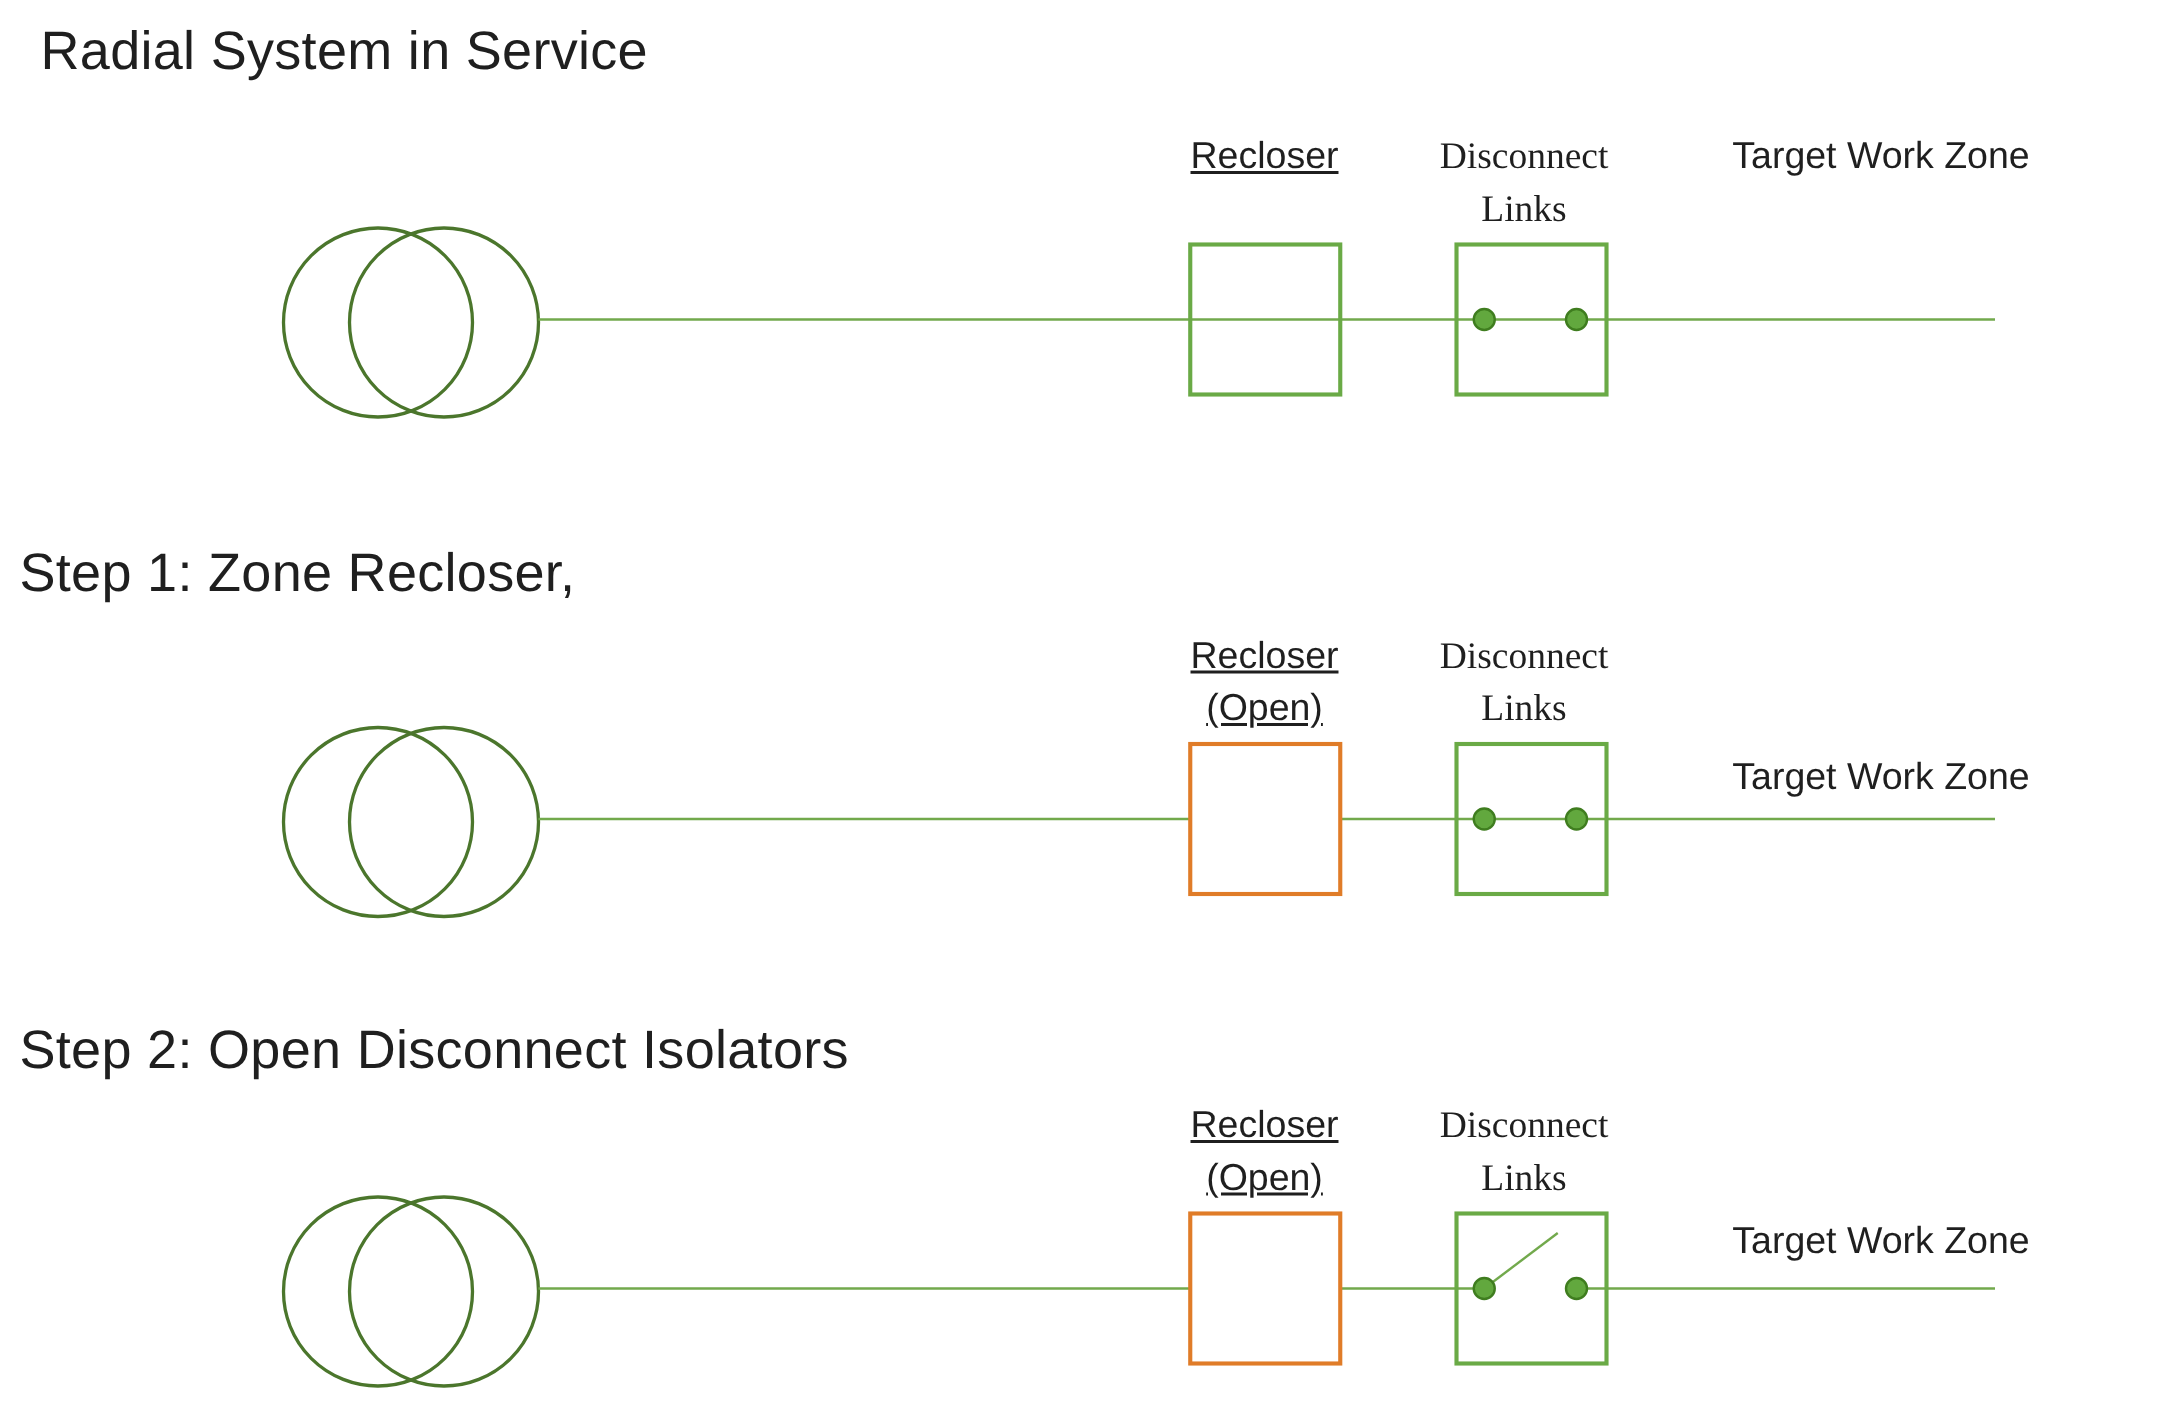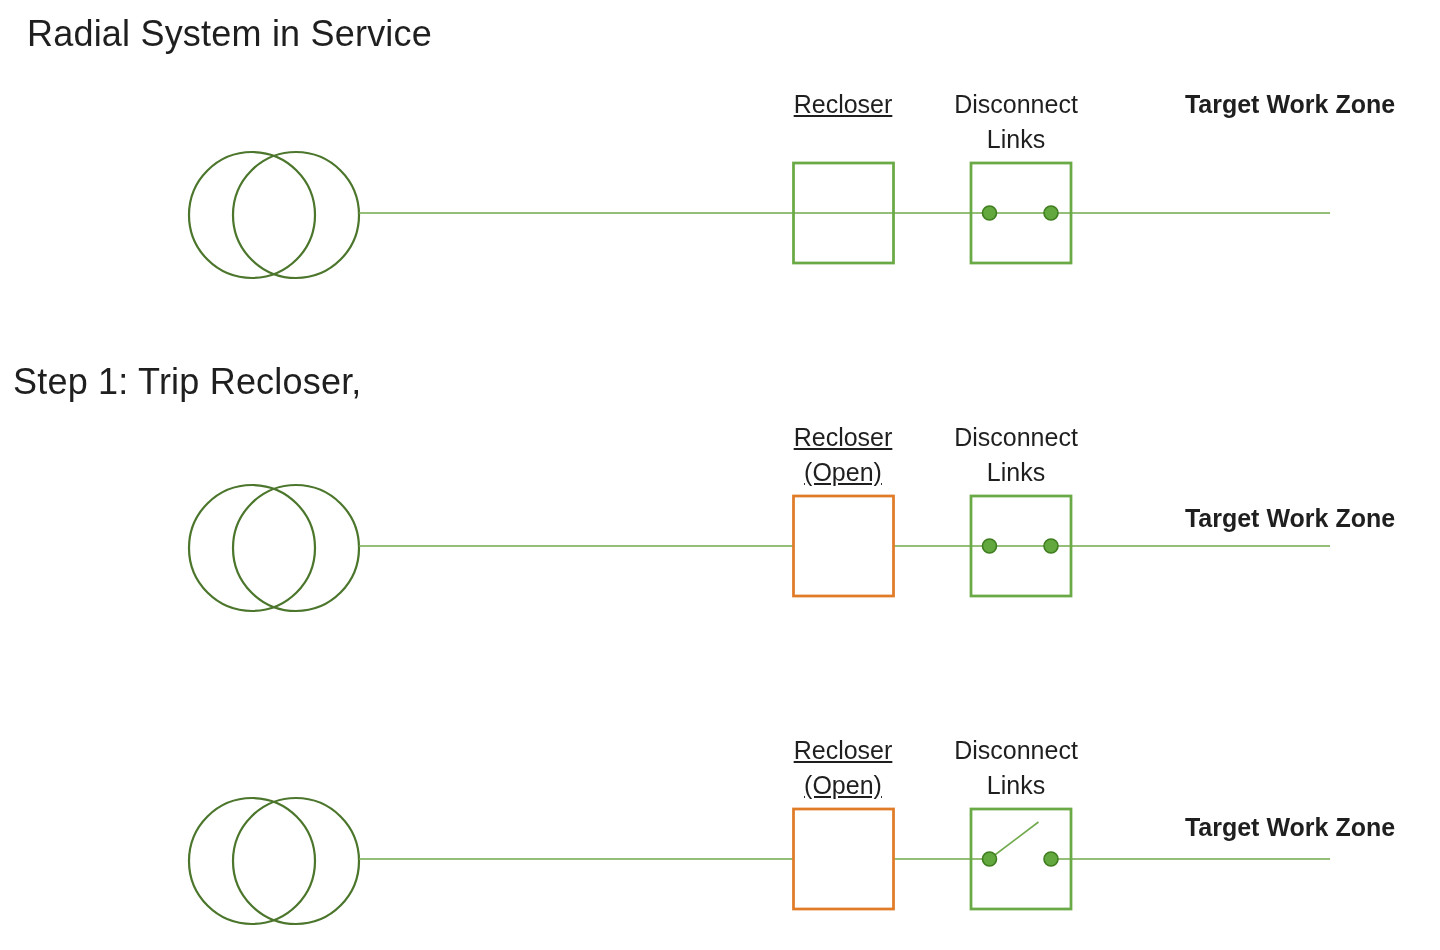--- a/index.html
+++ b/index.html
@@ -28,31 +28,30 @@
   }
   .lbl {
     position: absolute;
     width: 220px;
     text-align: center;
     font-size: 25px;
     line-height: 35px;
     color: var(--text-color, #1f1f1f);
   }
   .lbl-recloser { left: 733px; text-decoration: underline; }
-  .lbl-links    { left: 906px; }
+  .lbl-links    { left: 906px; font-family: Liberation Serif, serif; }
   .lbl-target {
     position: absolute;
-    left: 1170px;
+    left: 1134px;
     width: 240px;
     text-align: center;
     font-size: 25px;
     line-height: 30px;
     color: var(--text-color, #1f1f1f);
     white-space: nowrap;
-    font-weight: bold;
   }
 </style>
 </head>
 <body style="background: rgb(255, 255, 255);">
 
 <div id="stage">
 
   <svg id="diagram-svg" viewBox="0 0 1440 950" xmlns="http://www.w3.org/2000/svg">
       <g>
         <g>
@@ -96,31 +95,32 @@
   <div class="title" style="left:27px; top:12px">Radial System in Service</div>
   <div class="lbl lbl-recloser" style="top:87px">
     <div>Recloser</div>
   </div>
   <div class="lbl lbl-links" style="top:87px">
     <div>Disconnect</div>
     <div>Links</div>
   </div>
   <div class="lbl-target" style="top:89px">Target Work Zone</div>
 
-  <div class="title" style="left:13px; top:360px">Step 1: Trip Recloser,</div>
+  <div class="title" style="left:13px; top:360px">Step 1: Zone Recloser,</div>
   <div class="lbl lbl-recloser" style="top:420px">
     <div>Recloser</div>
     <div>(Open)</div>
   </div>
   <div class="lbl lbl-links" style="top:420px">
     <div>Disconnect</div>
     <div>Links</div>
   </div>
   <div class="lbl-target" style="top:503px">Target Work Zone</div>
 
+  <div class="title" style="left:13px; top:678px">Step 2: Open Disconnect Isolators</div>
   <div class="lbl lbl-recloser" style="top:733px">
     <div>Recloser</div>
     <div>(Open)</div>
   </div>
   <div class="lbl lbl-links" style="top:733px">
     <div>Disconnect</div>
     <div>Links</div>
   </div>
   <div class="lbl-target" style="top:812px">Target Work Zone</div>
 

